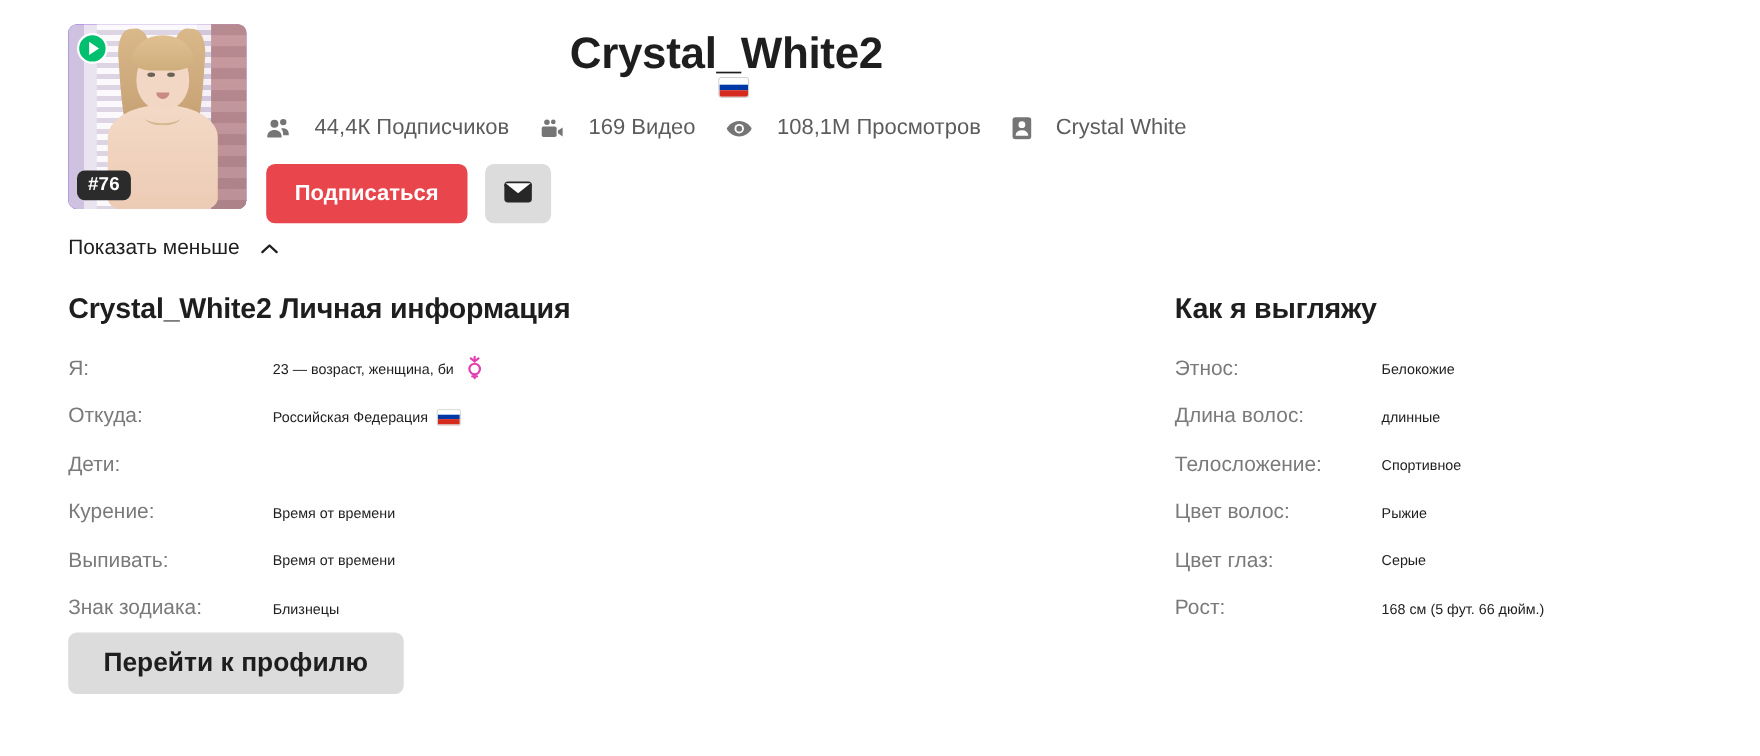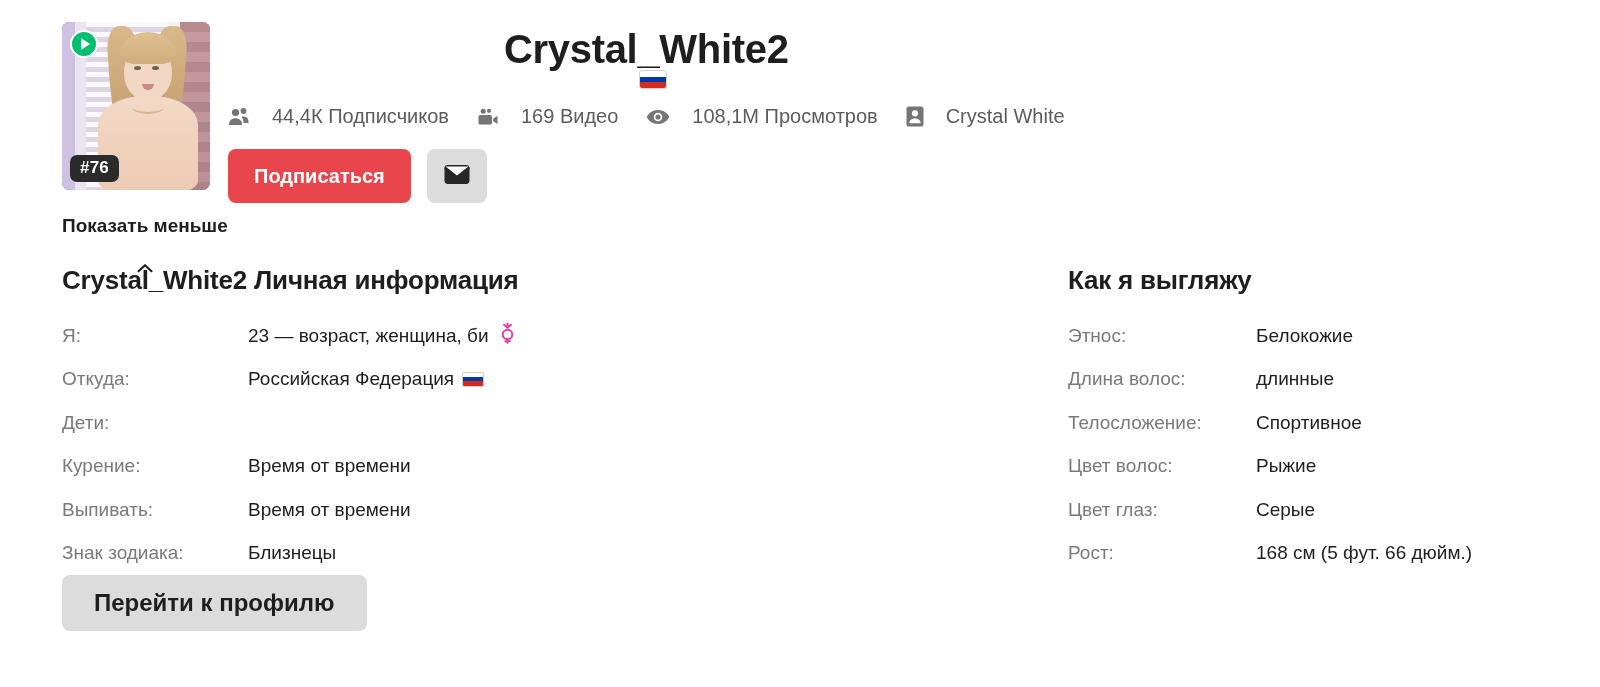--- a/index.html
+++ b/index.html
@@ -14,21 +14,21 @@
 
   .page { position: relative; width: 1600px; height: 687px; }
 
   
   .header { position: absolute; left: 62px; top: 22px; }
 
   .header-row { display: flex; align-items: flex-start; }
 
   .avatar-wrap {
     position: relative;
-    width: 148px; height: 168px;
+    width: 162px; height: 168px;
     border-radius: 8px;
     overflow: hidden;
     flex: 0 0 auto;
     background: #6d28d9;
   }
   
   .avatar-bg {
     position: absolute; inset: 0;
     background:
       linear-gradient(90deg,
@@ -153,44 +153,43 @@
     background: #dcdcdc; border: none; border-radius: 8px;
     width: 60px; height: 54px;
     display: flex; align-items: center; justify-content: center;
     cursor: pointer;
   }
 
   
   .show-less {
     position: absolute; left: 62px; top: 215px;
     display: flex; align-items: center; gap: 19px;
-    font-size: 19px; font-weight: bold; color: #1e1e1e;
+    font-size: 19px; font-weight: normal; color: #1e1e1e;
     cursor: pointer;
-    flex-direction: column;
   }
   .chev { display: block; }
 
   
   .col { position: absolute; top: 265px; }
   .col-left { left: 62px; width: 900px; }
   .col-right { left: 1068px; width: 520px; }
 
   .col-title {
     font-size: 26px; font-weight: bold; color: #1e1e1e;
     margin: 0 0 18px 0; letter-spacing: -0.2px;
   }
 
   .info-row { display: flex; align-items: center; height: 43.5px; }
   .info-label {
     color: #7a7a7a; font-size: 19px; flex: 0 0 auto;
   }
   .col-left .info-label { width: 186px; }
   .col-right .info-label { width: 188px; }
   .info-value {
-    color: #1e1e1e; font-size: 19px;
+    color: #1e1e1e; font-size: 13px;
     display: flex; align-items: center;
   }
 
   .gender-icon { margin-left: 10px; display: block; }
 
   .btn-profile {
     background: #dcdcdc; color: #1e1e1e;
     font-size: 24px; font-weight: bold;
     border: none; border-radius: 8px;
     padding: 0 32px; height: 56px;

